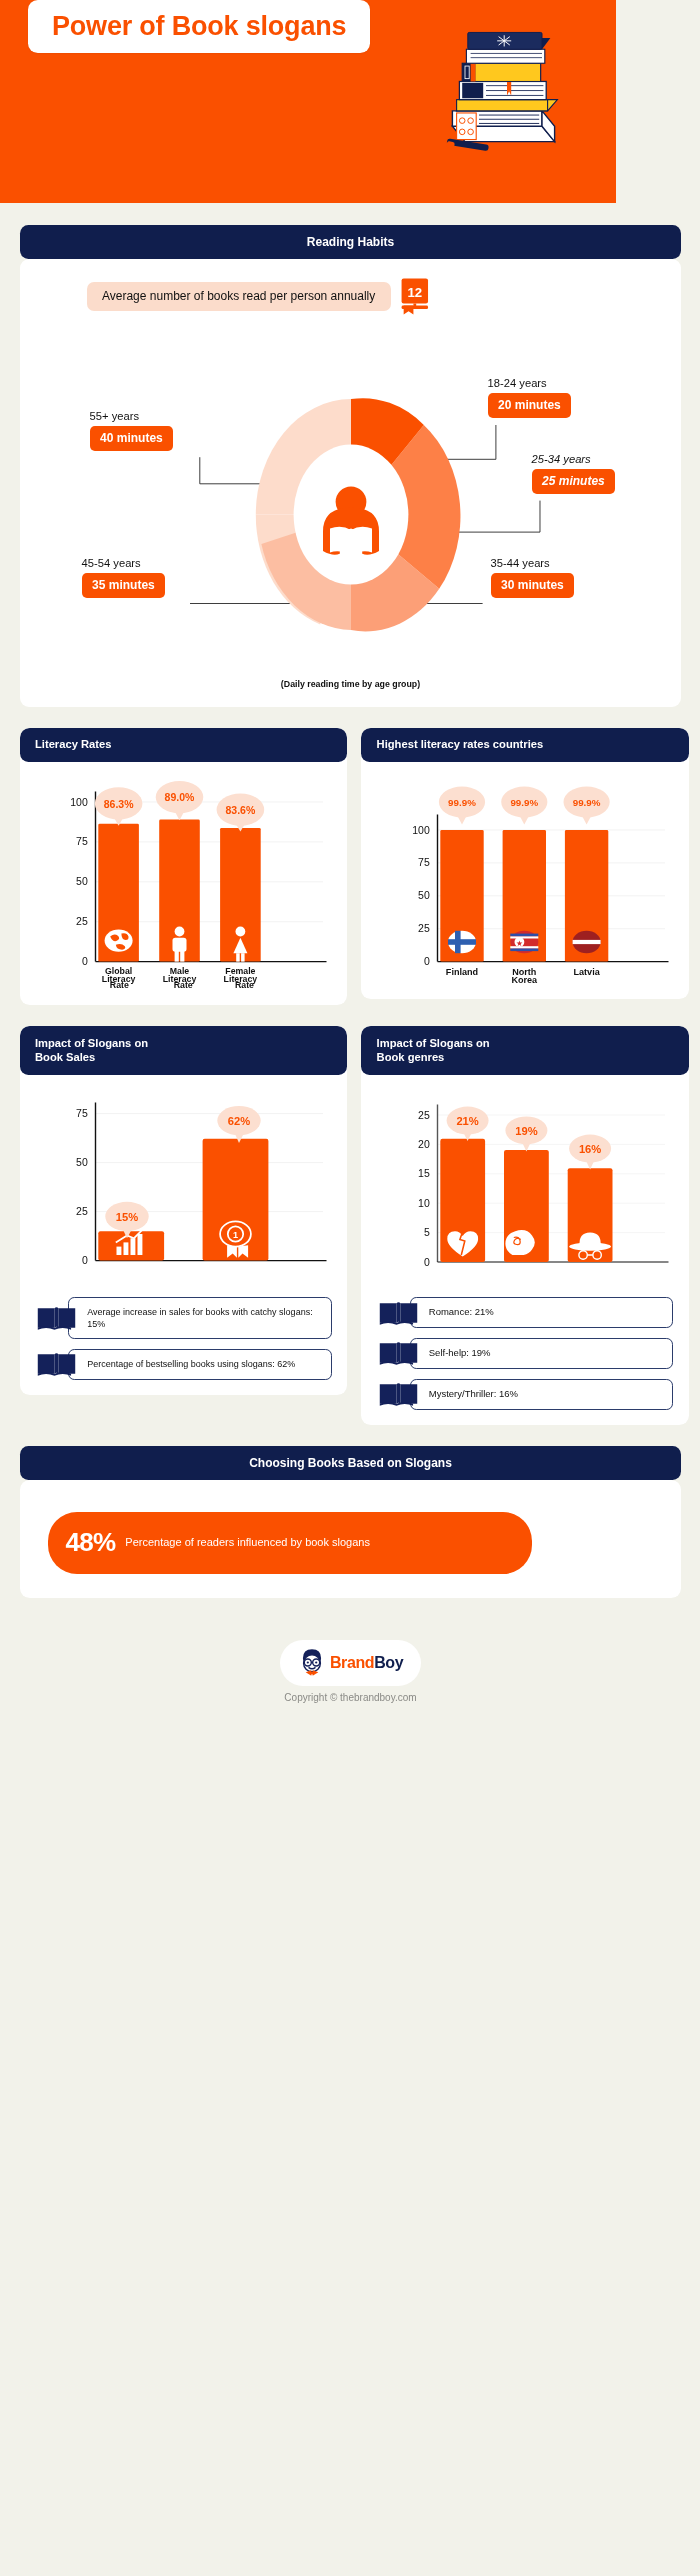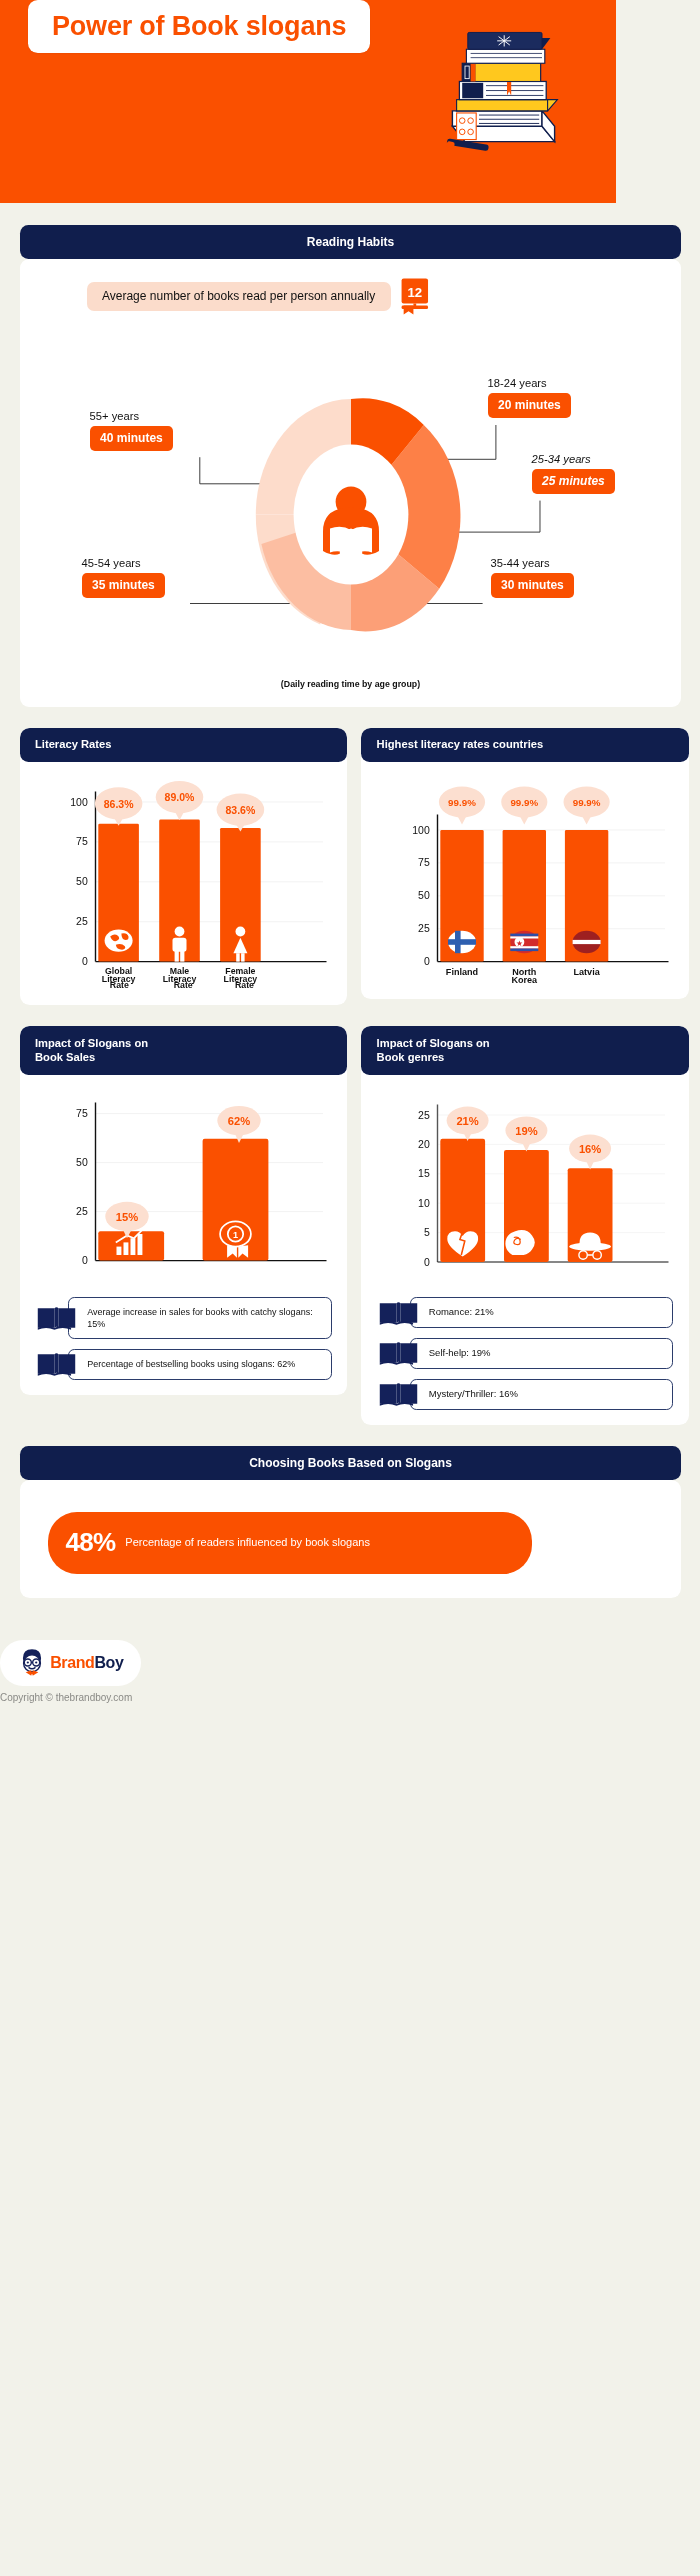--- a/index.html
+++ b/index.html
@@ -165,21 +165,21 @@
     padding-right:11.2px;
   }
   .choose-books{
     position:absolute;right:27px;top:105px;z-index:3;
   }
 
   
   .footer{
     margin-top:24px;
     padding:18px 0 15.4px;
-    text-align:left;
+    text-align:center;
     background:var(--bg);
   }
   .logo-pill{
     display:inline-flex;align-items:center;gap:4.2px;
     background:var(--white);
     border-radius:28px;
     padding:7.7px 18px;
   }
   .logo-text{font-size:16px;font-weight:700;letter-spacing:-0.4px;}
   .logo-text .b1{color:var(--orange);}

